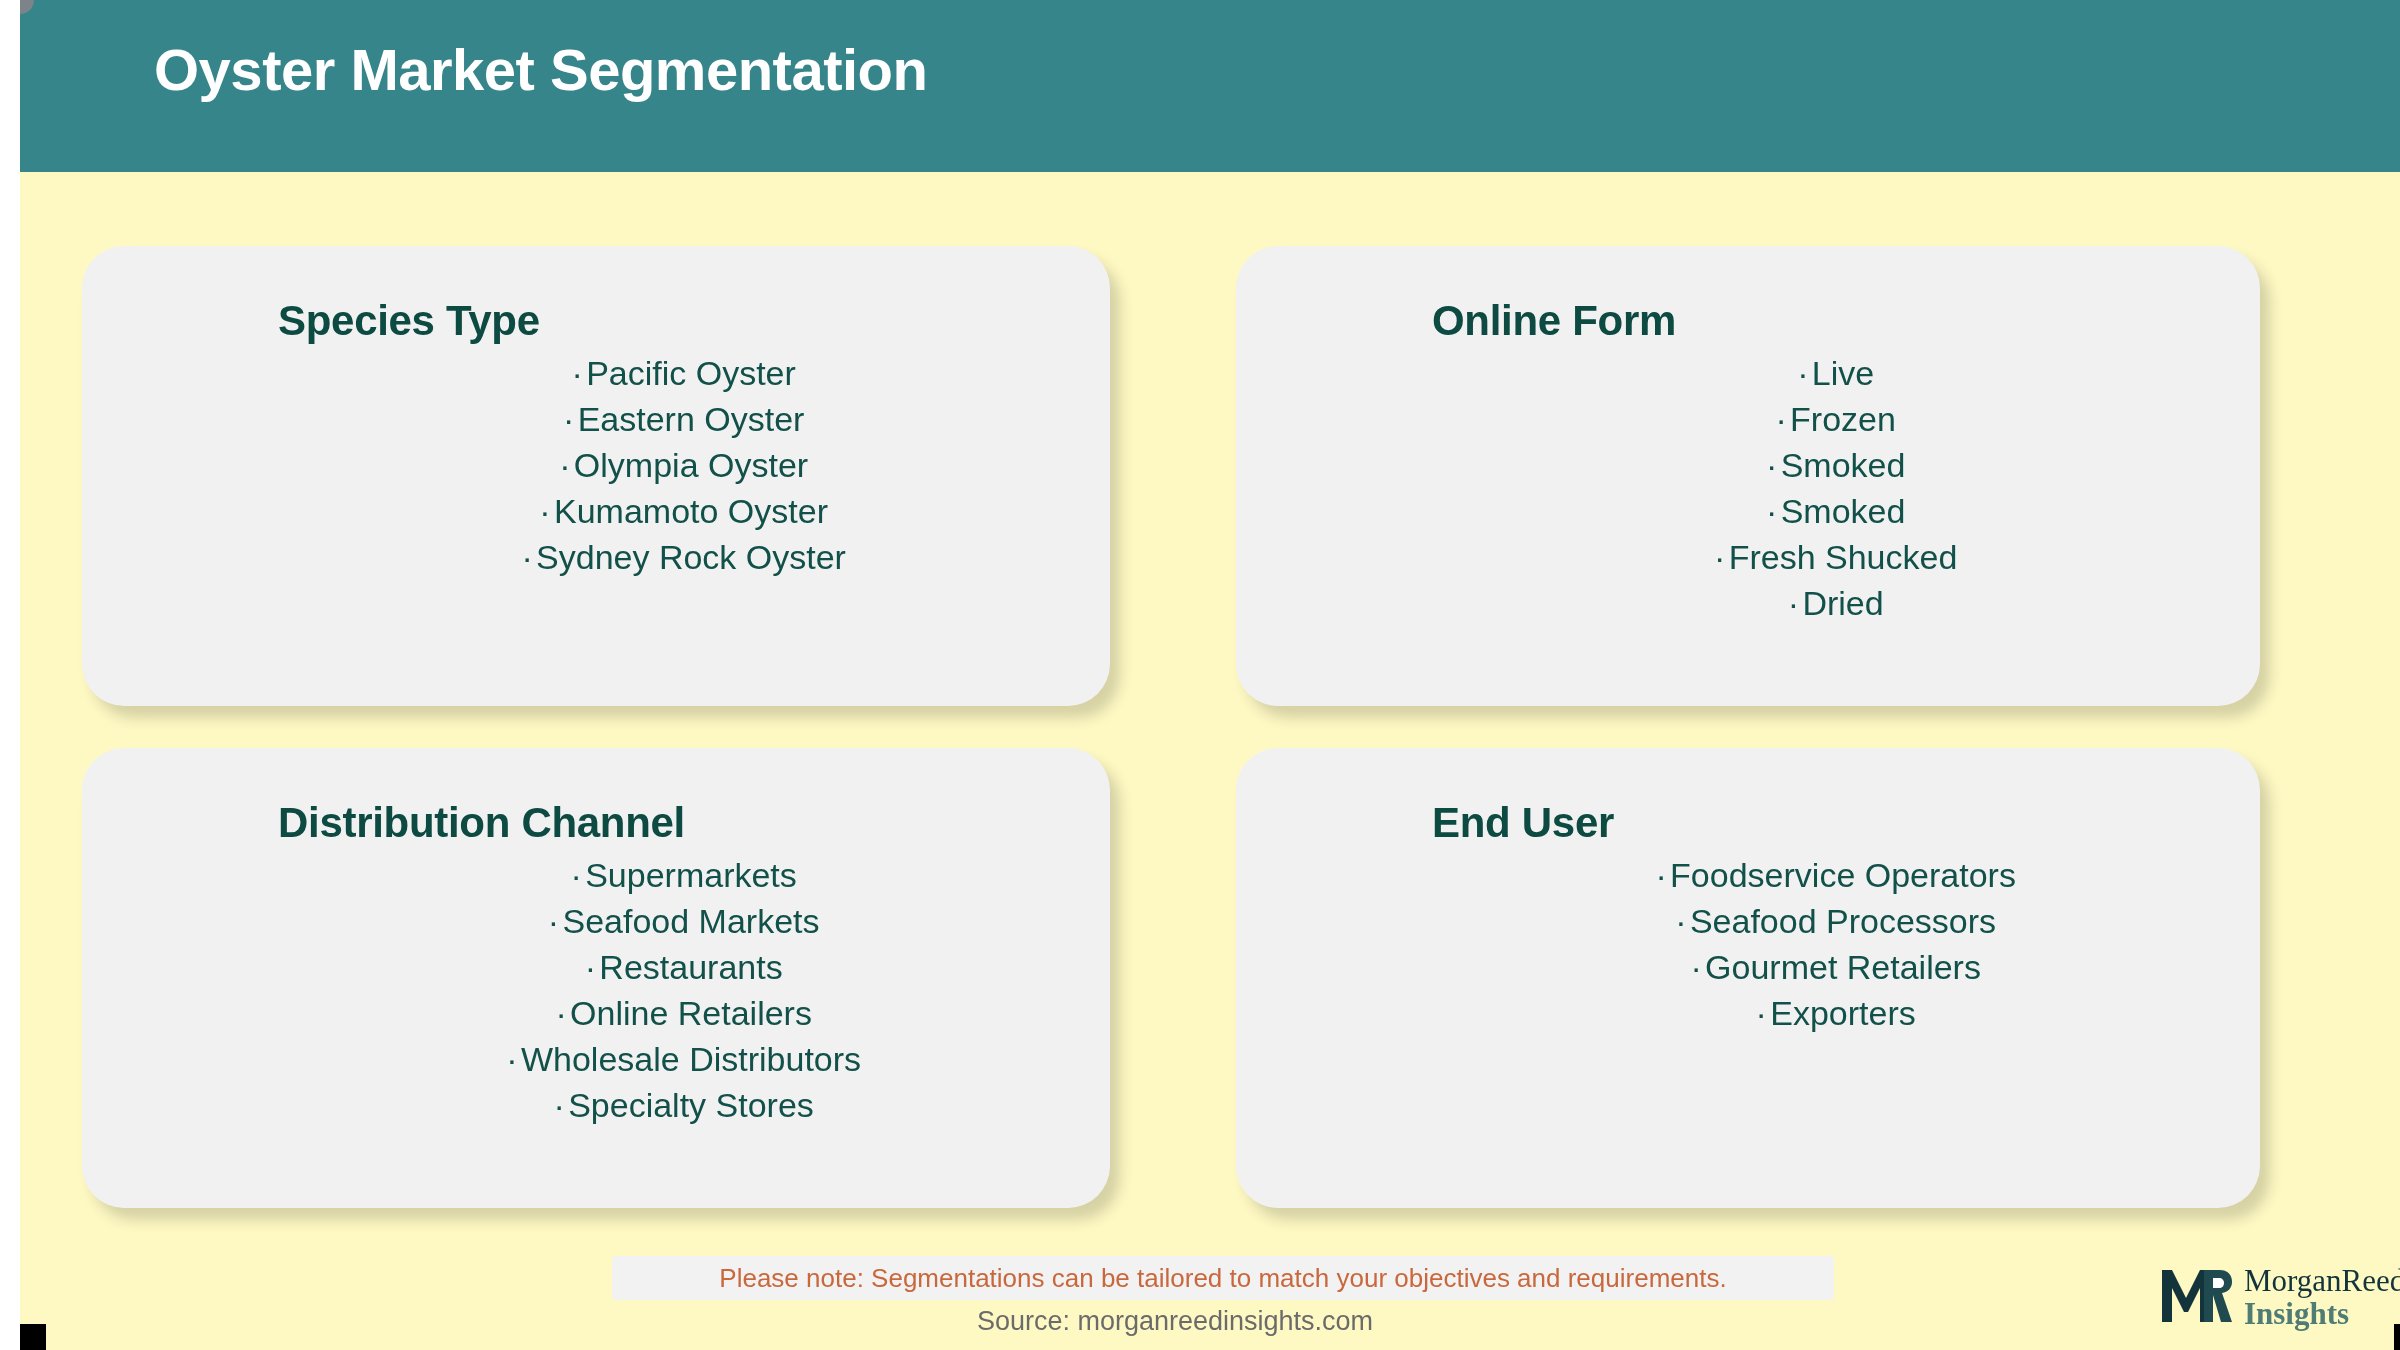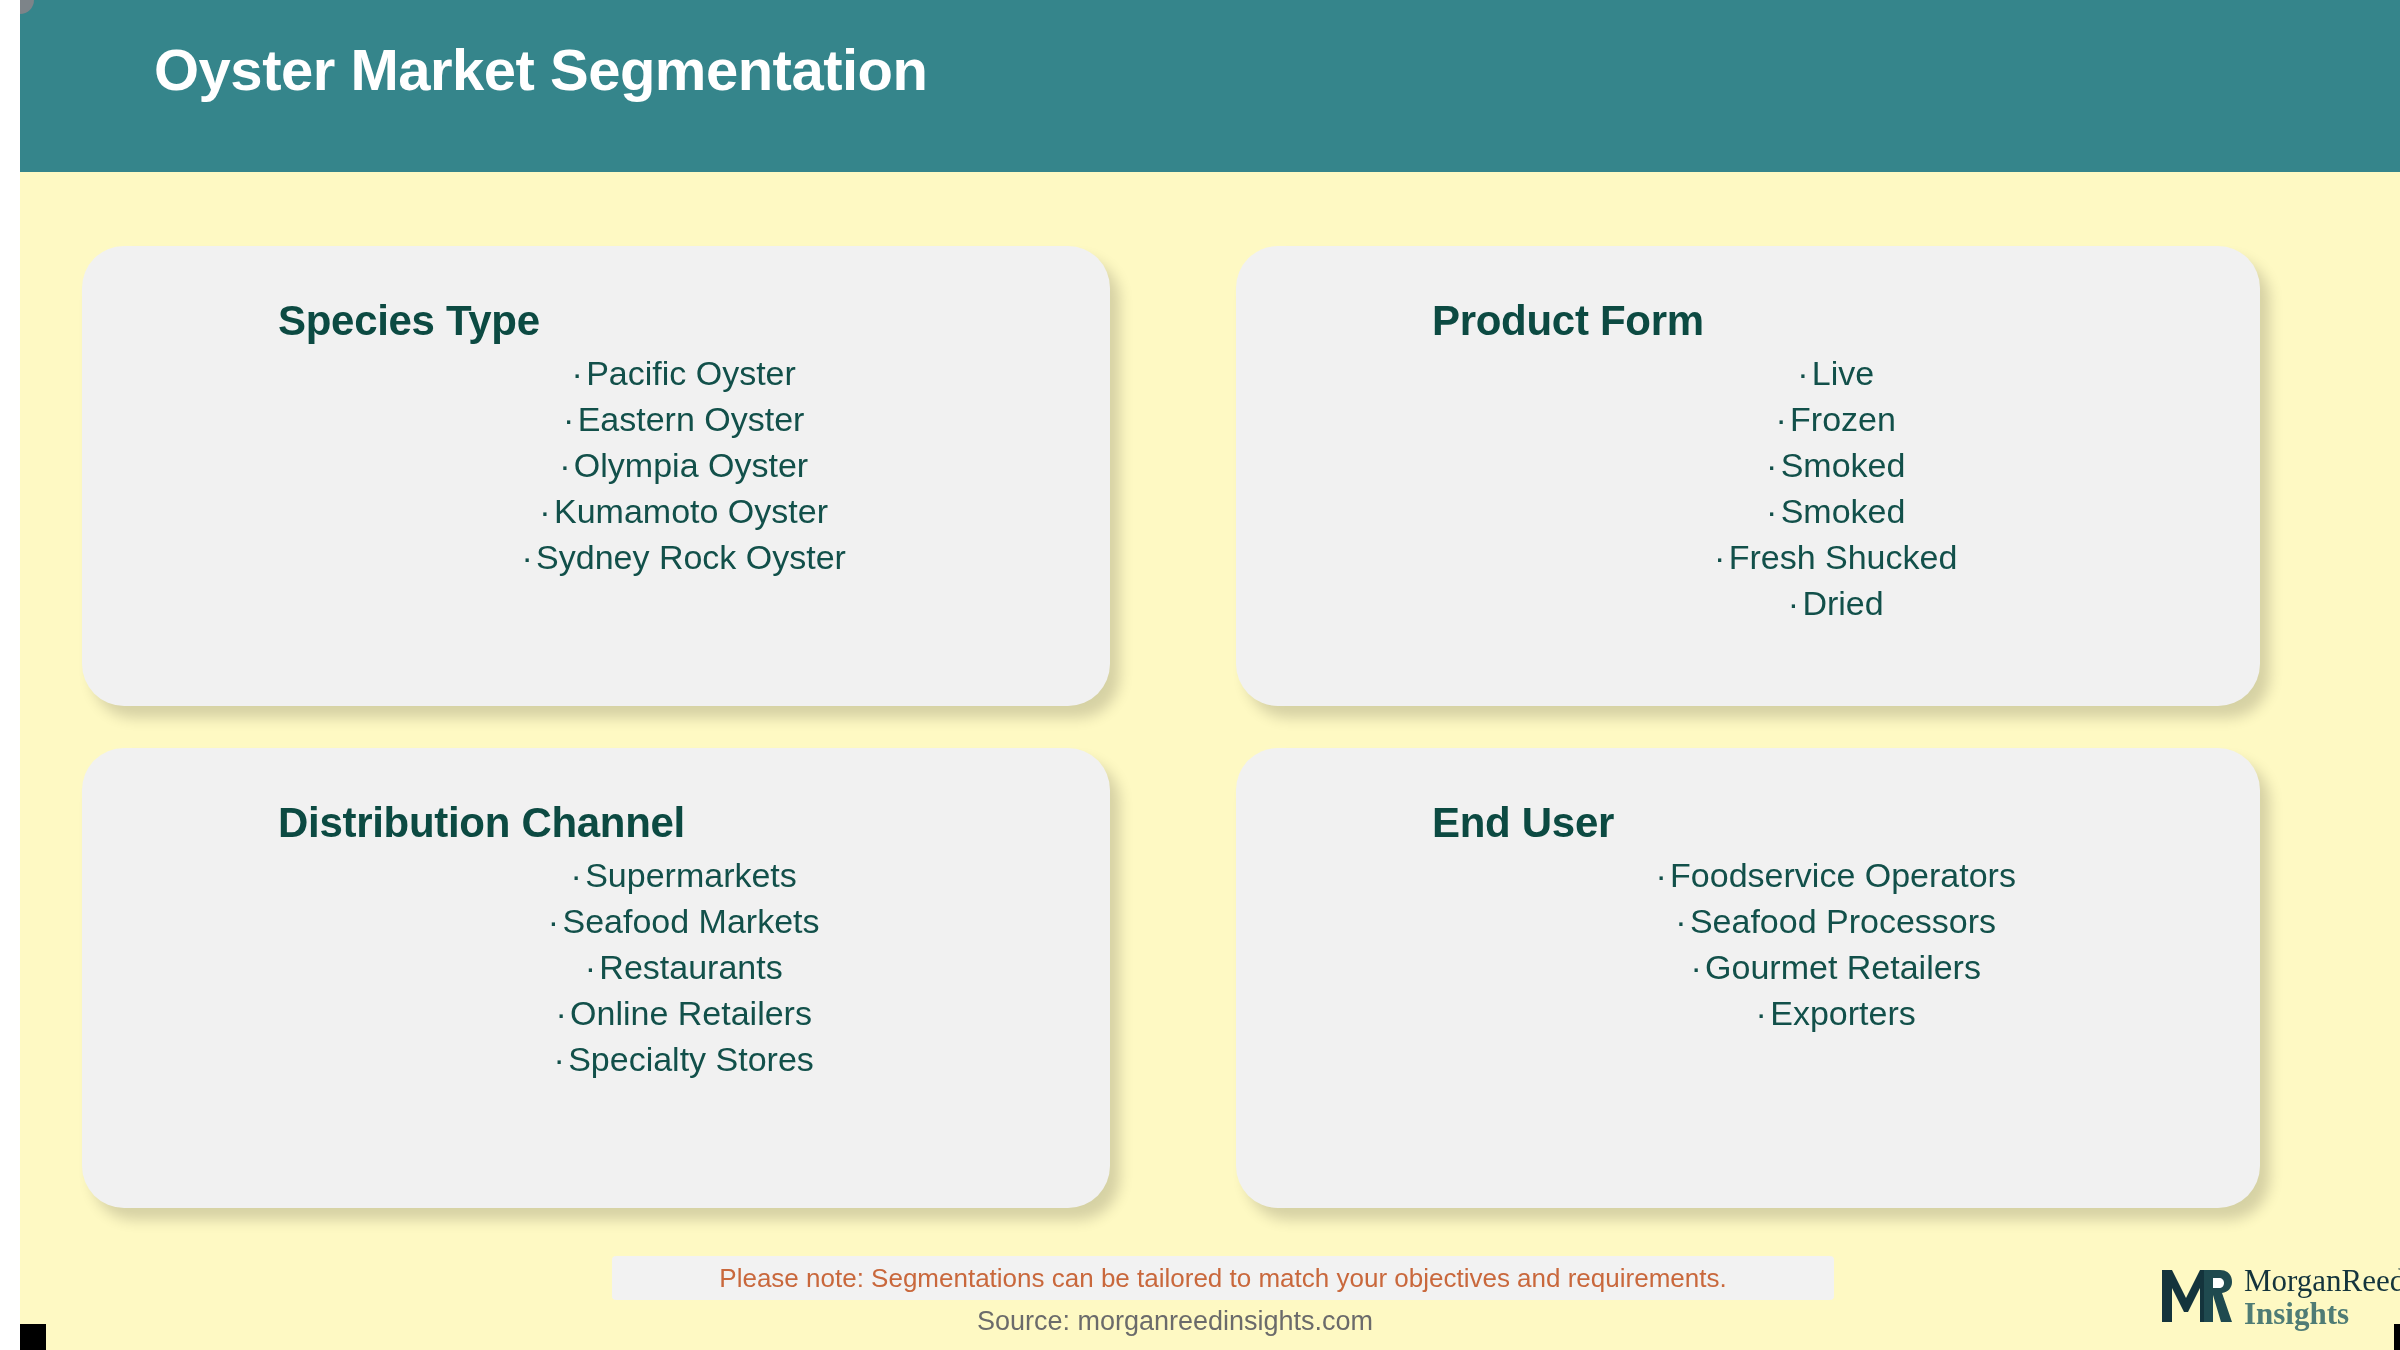--- a/index.html
+++ b/index.html
@@ -200,40 +200,41 @@
         <li><span class="bullet-dot">·</span><span>Eastern Oyster</span></li>
         <li><span class="bullet-dot">·</span><span>Olympia Oyster</span></li>
         <li><span class="bullet-dot">·</span><span>Kumamoto Oyster</span></li>
         <li><span class="bullet-dot">·</span><span>Sydney Rock Oyster</span></li>
       </ul>
     </div>
   </div>
 
   <div class="card" id="card-1">
     <div class="card-inner">
-      <div class="card-title">Product Form</div>
+      <div class="card-title">Online Form</div>
       <ul class="card-list">
         <li><span class="bullet-dot">·</span><span>Live</span></li>
         <li><span class="bullet-dot">·</span><span>Frozen</span></li>
         <li><span class="bullet-dot">·</span><span>Smoked</span></li>
         <li><span class="bullet-dot">·</span><span>Smoked</span></li>
         <li><span class="bullet-dot">·</span><span>Fresh Shucked</span></li>
         <li><span class="bullet-dot">·</span><span>Dried</span></li>
       </ul>
     </div>
   </div>
 
   <div class="card" id="card-2">
     <div class="card-inner">
       <div class="card-title">Distribution Channel</div>
       <ul class="card-list">
         <li><span class="bullet-dot">·</span><span>Supermarkets</span></li>
         <li><span class="bullet-dot">·</span><span>Seafood Markets</span></li>
         <li><span class="bullet-dot">·</span><span>Restaurants</span></li>
         <li><span class="bullet-dot">·</span><span>Online Retailers</span></li>
+        <li><span class="bullet-dot">·</span><span>Wholesale Distributors</span></li>
         <li><span class="bullet-dot">·</span><span>Specialty Stores</span></li>
       </ul>
     </div>
   </div>
 
   <div class="card" id="card-3">
     <div class="card-inner">
       <div class="card-title">End User</div>
       <ul class="card-list">
         <li><span class="bullet-dot">·</span><span>Foodservice Operators</span></li>

